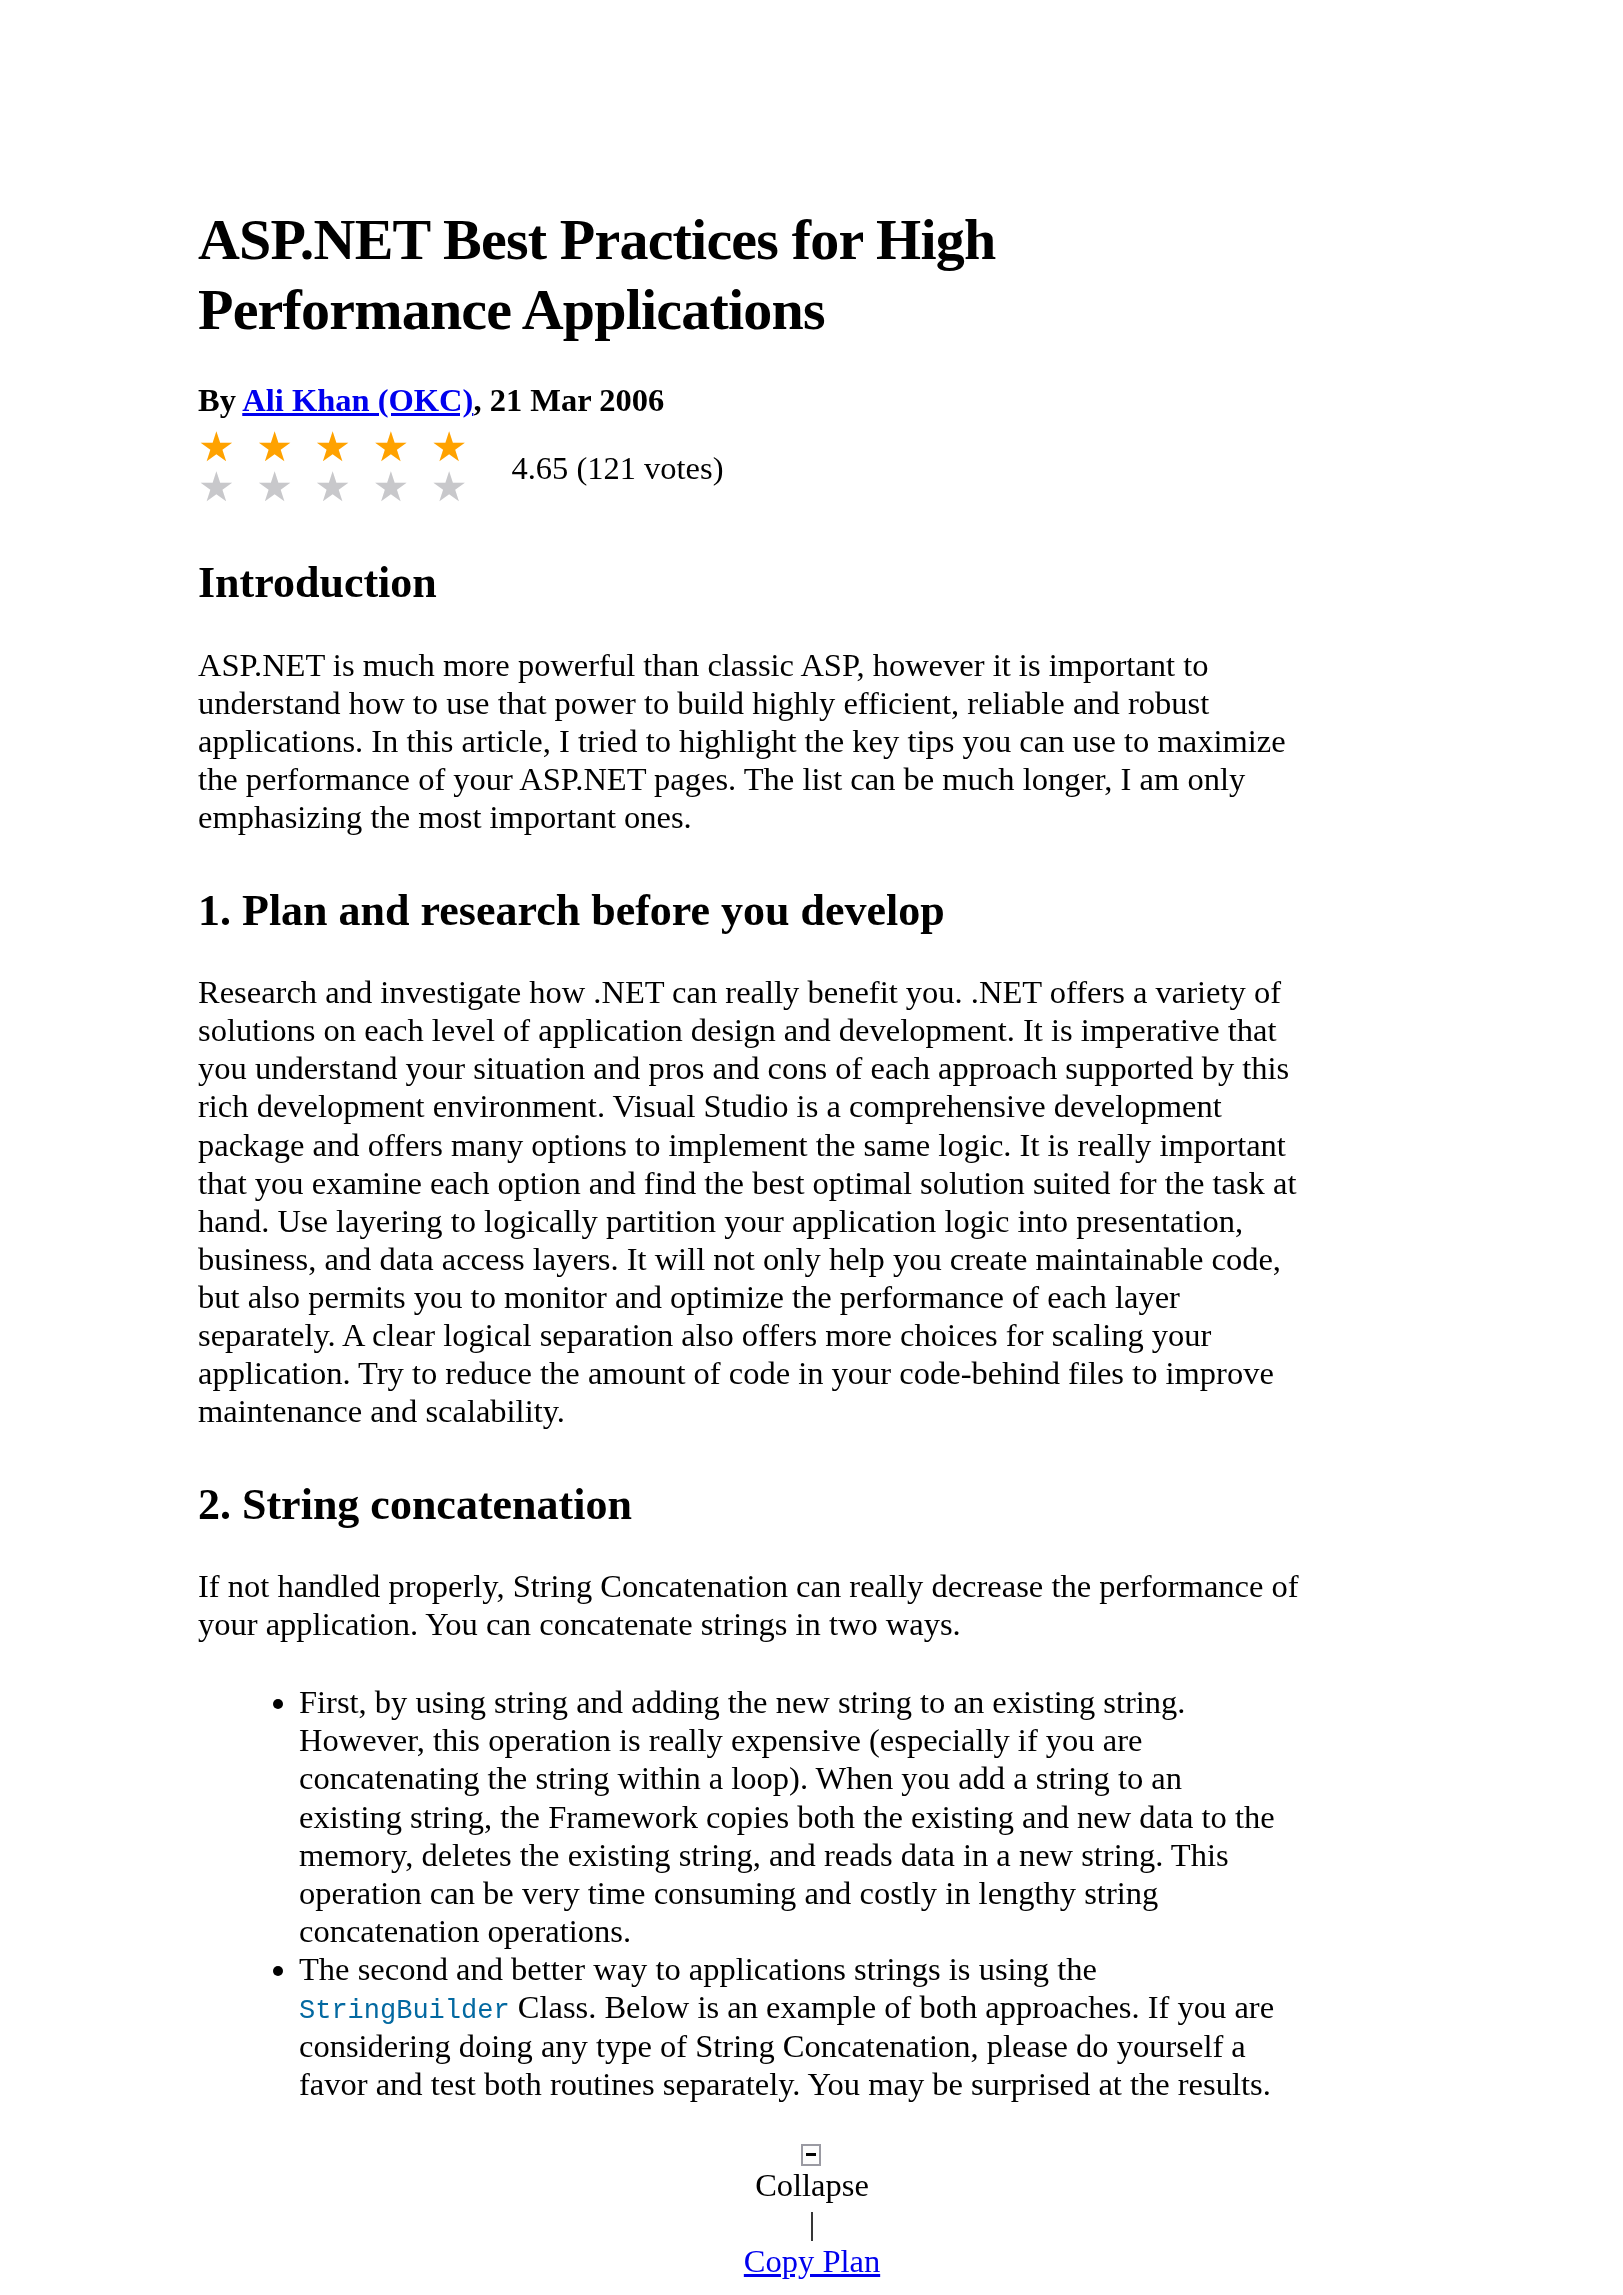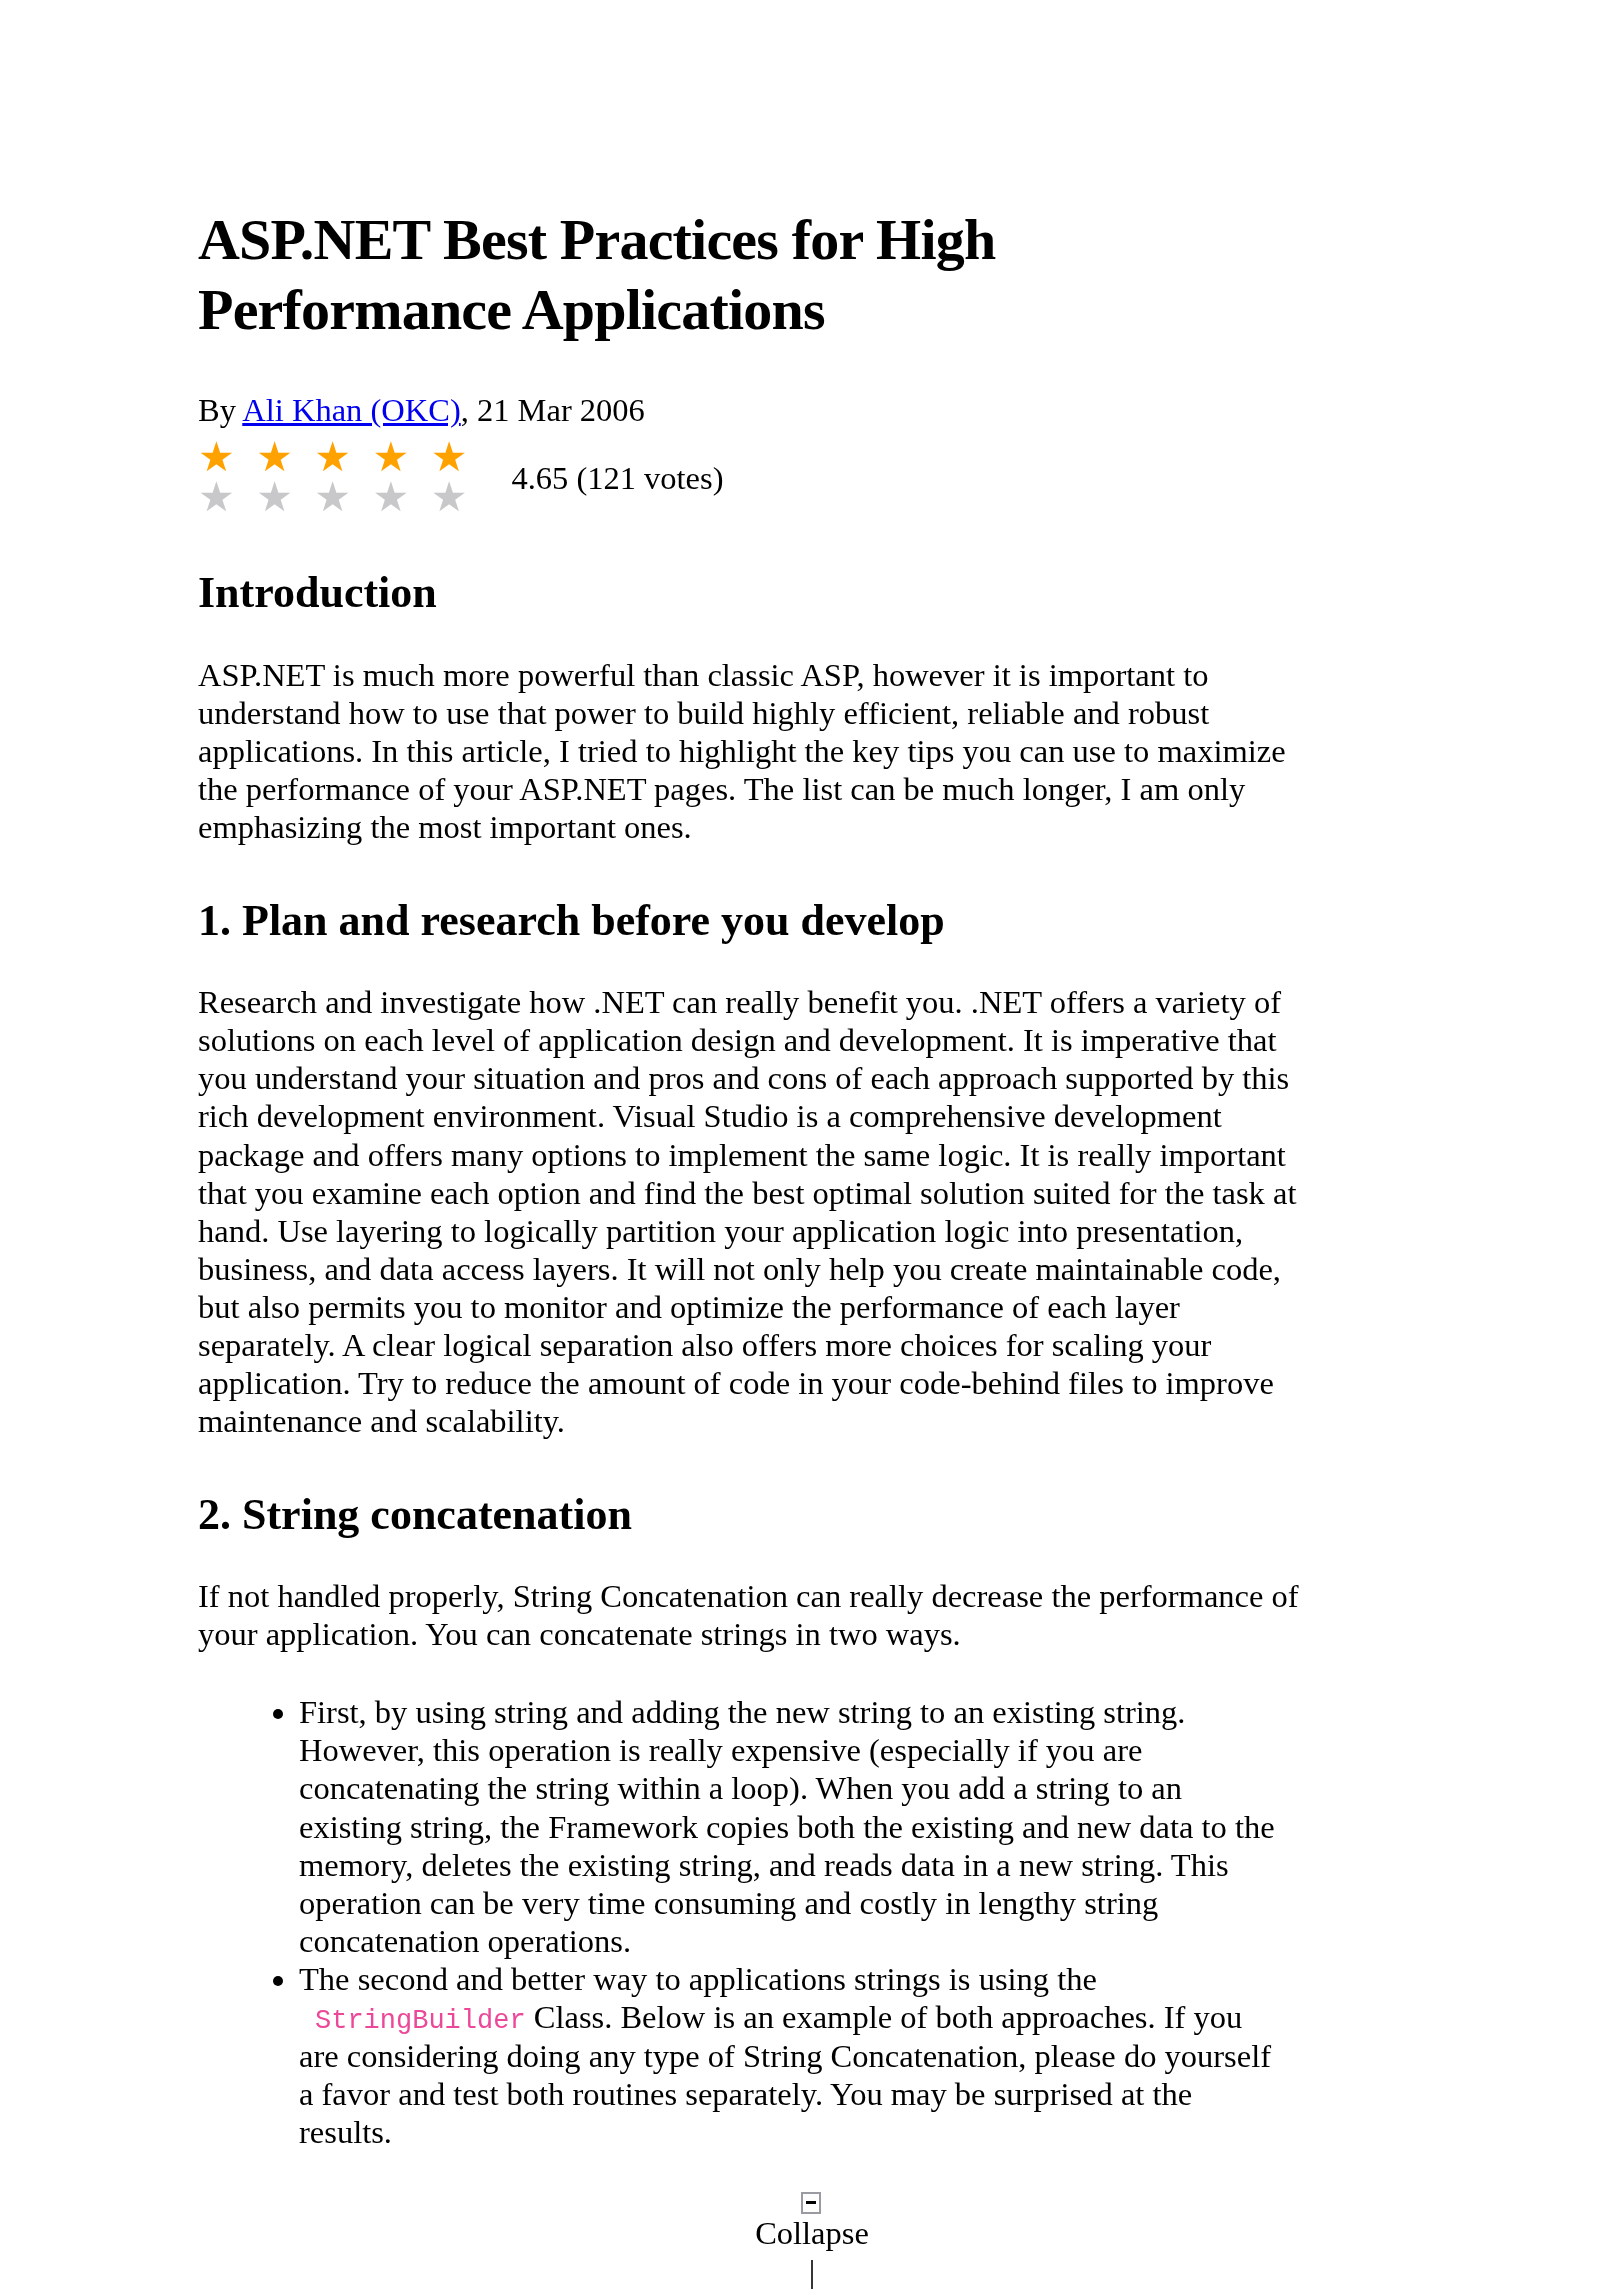--- a/index.html
+++ b/index.html
@@ -19,21 +19,21 @@
 
   h1.doc-title {
     font-size: 58px;
     line-height: 1.21;
     font-weight: bold;
     margin: 0;
     max-width: 1094px;
     letter-spacing: -0.8px;
   }
 
-  .byline { margin-top: 46px; }
+  .byline { margin-top: 36px; font-weight: bold; }
   .byline a {
     color: #0000EE;
     text-decoration: underline;
     cursor: pointer;
   }
 
   .rating-block {
     margin-top: 8px;
     display: flex;
     align-items: center;
@@ -64,22 +64,21 @@
     padding: 0 0 0 101px;
     list-style: disc outside;
   }
   ul.bullet-list li {
     margin: 0;
     padding-right: 44px;
   }
   .code-inline {
     font-family: "Liberation Mono", "DejaVu Sans Mono", monospace;
     font-size: 27px;
-    color: #ec4899;
-    margin-left: 16px;
+    color: #0369a1;
   }
 
   .code-toolbar {
     margin: 41px 0 0 101px;
     display: flex;
     align-items: center;
     flex-direction: column;
   }
   .collapse-box {
     display: inline-flex;

